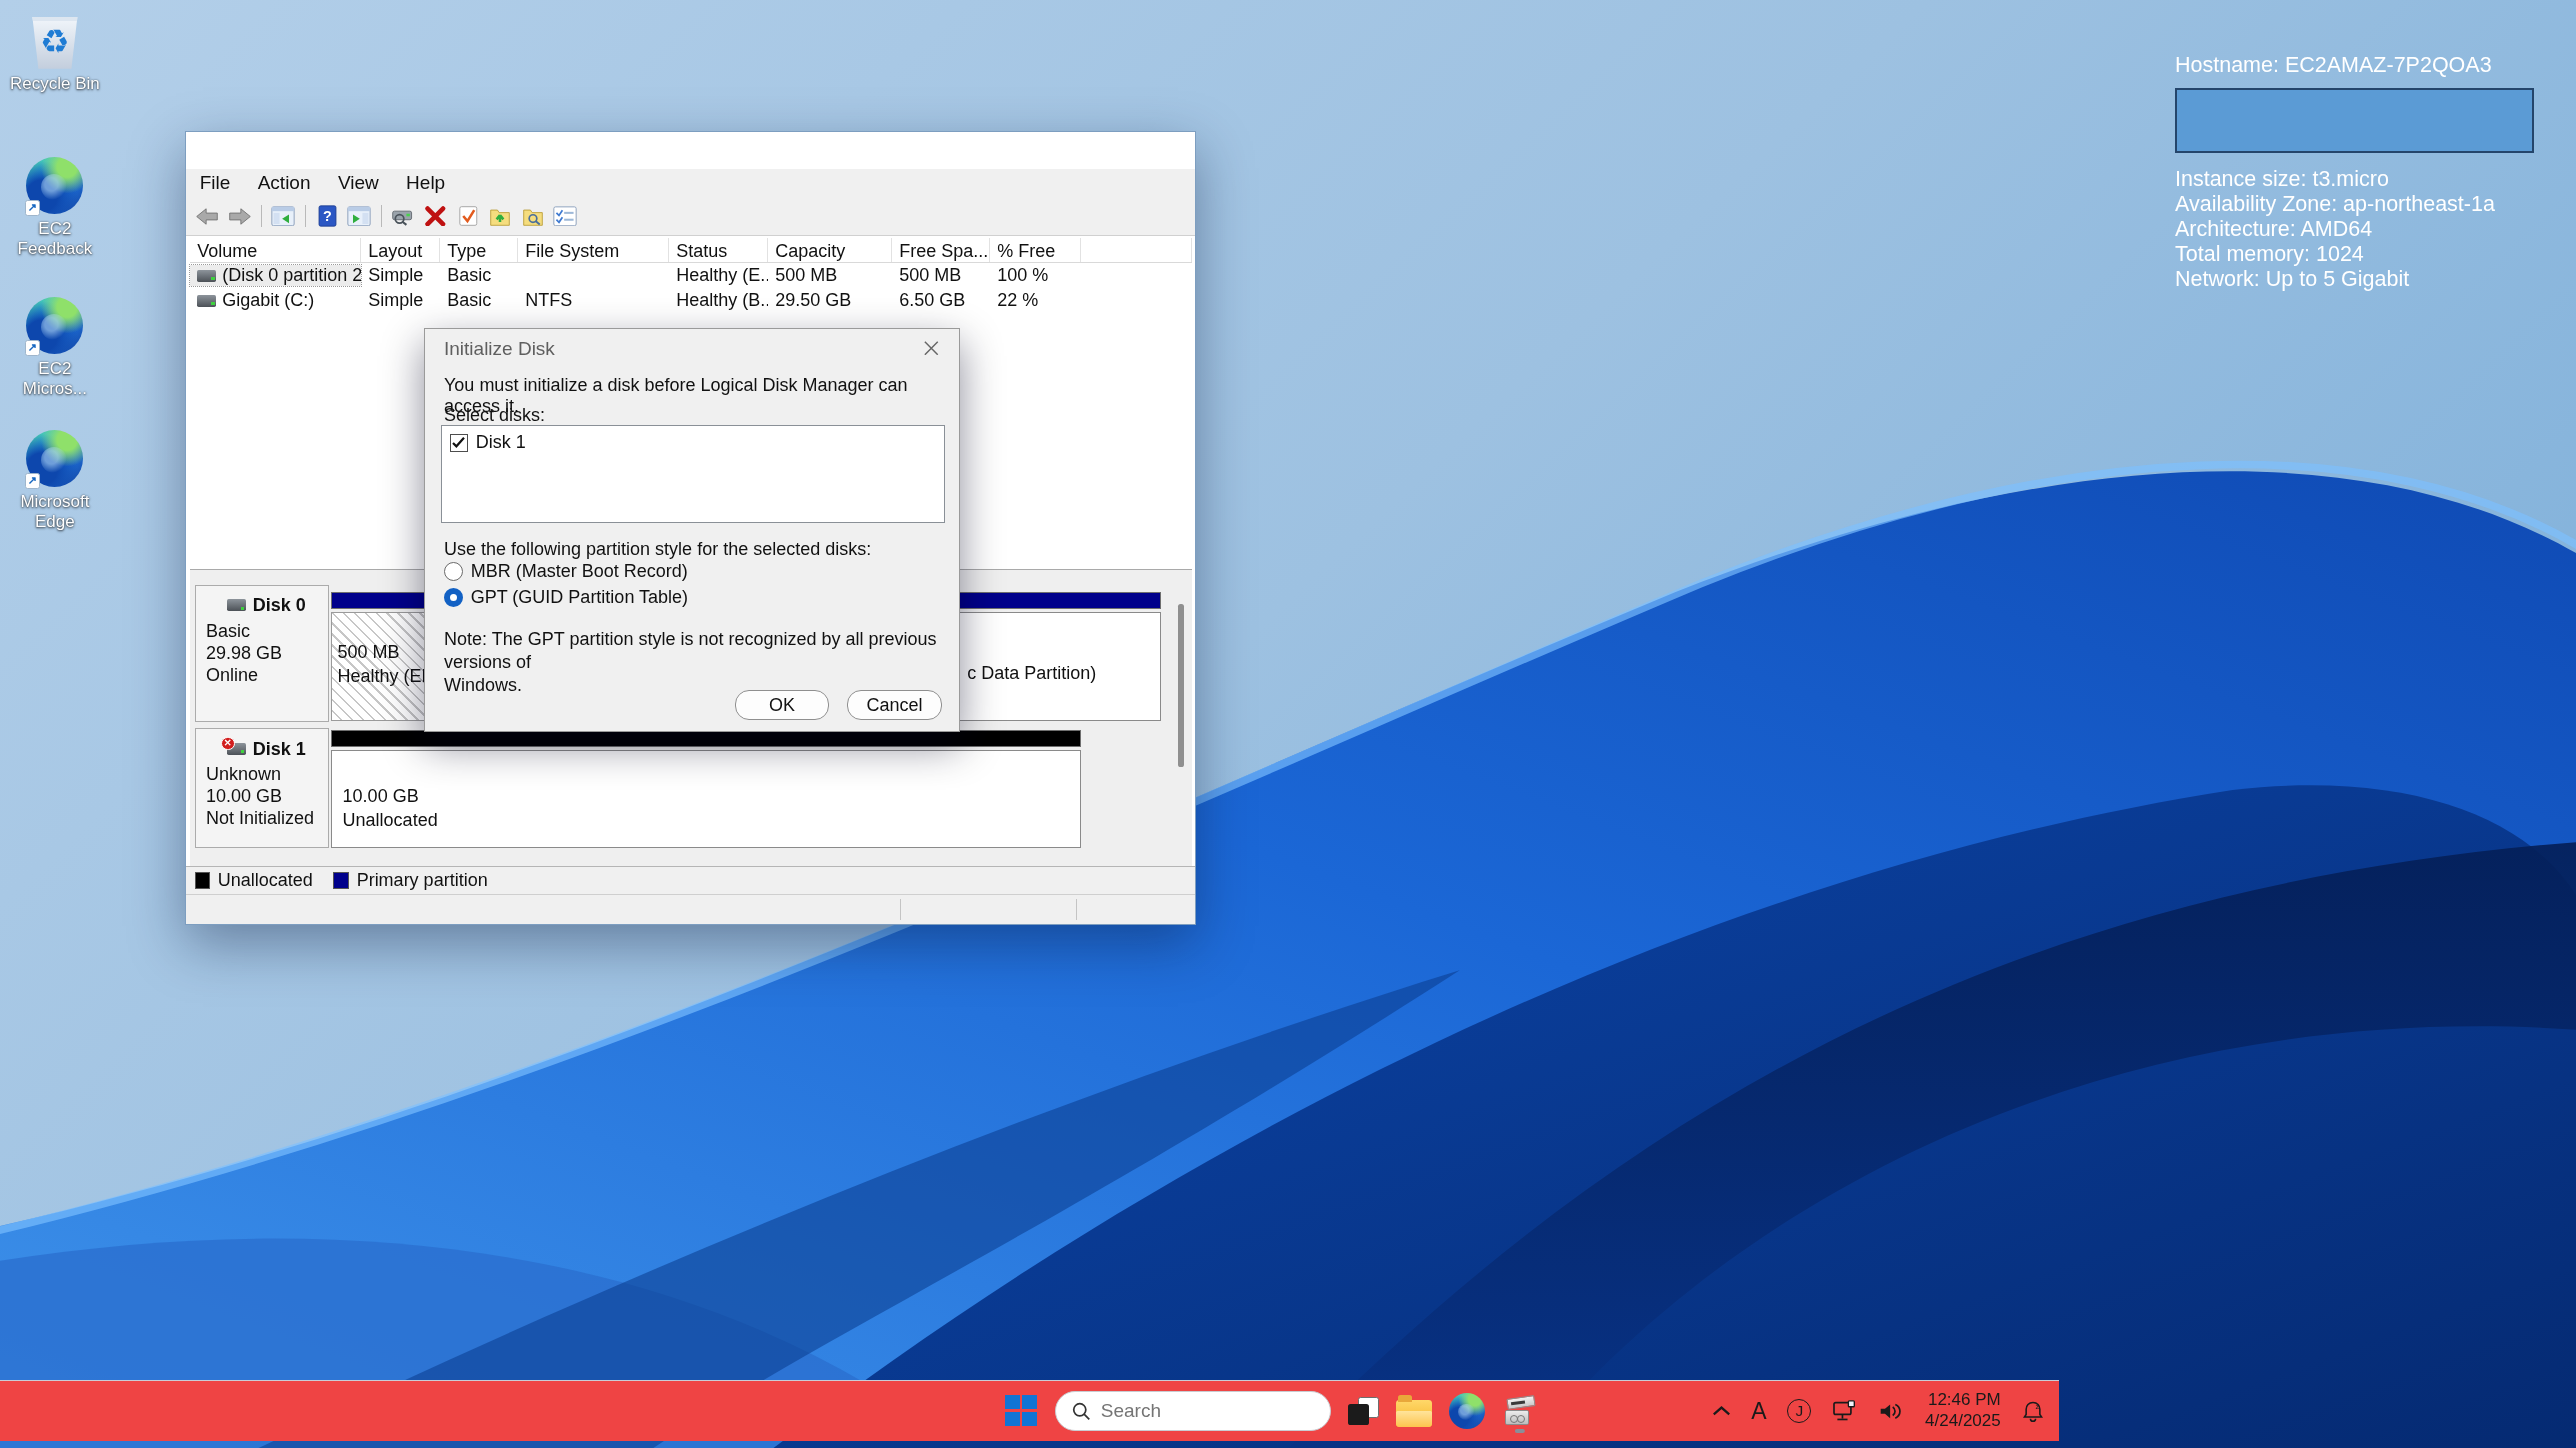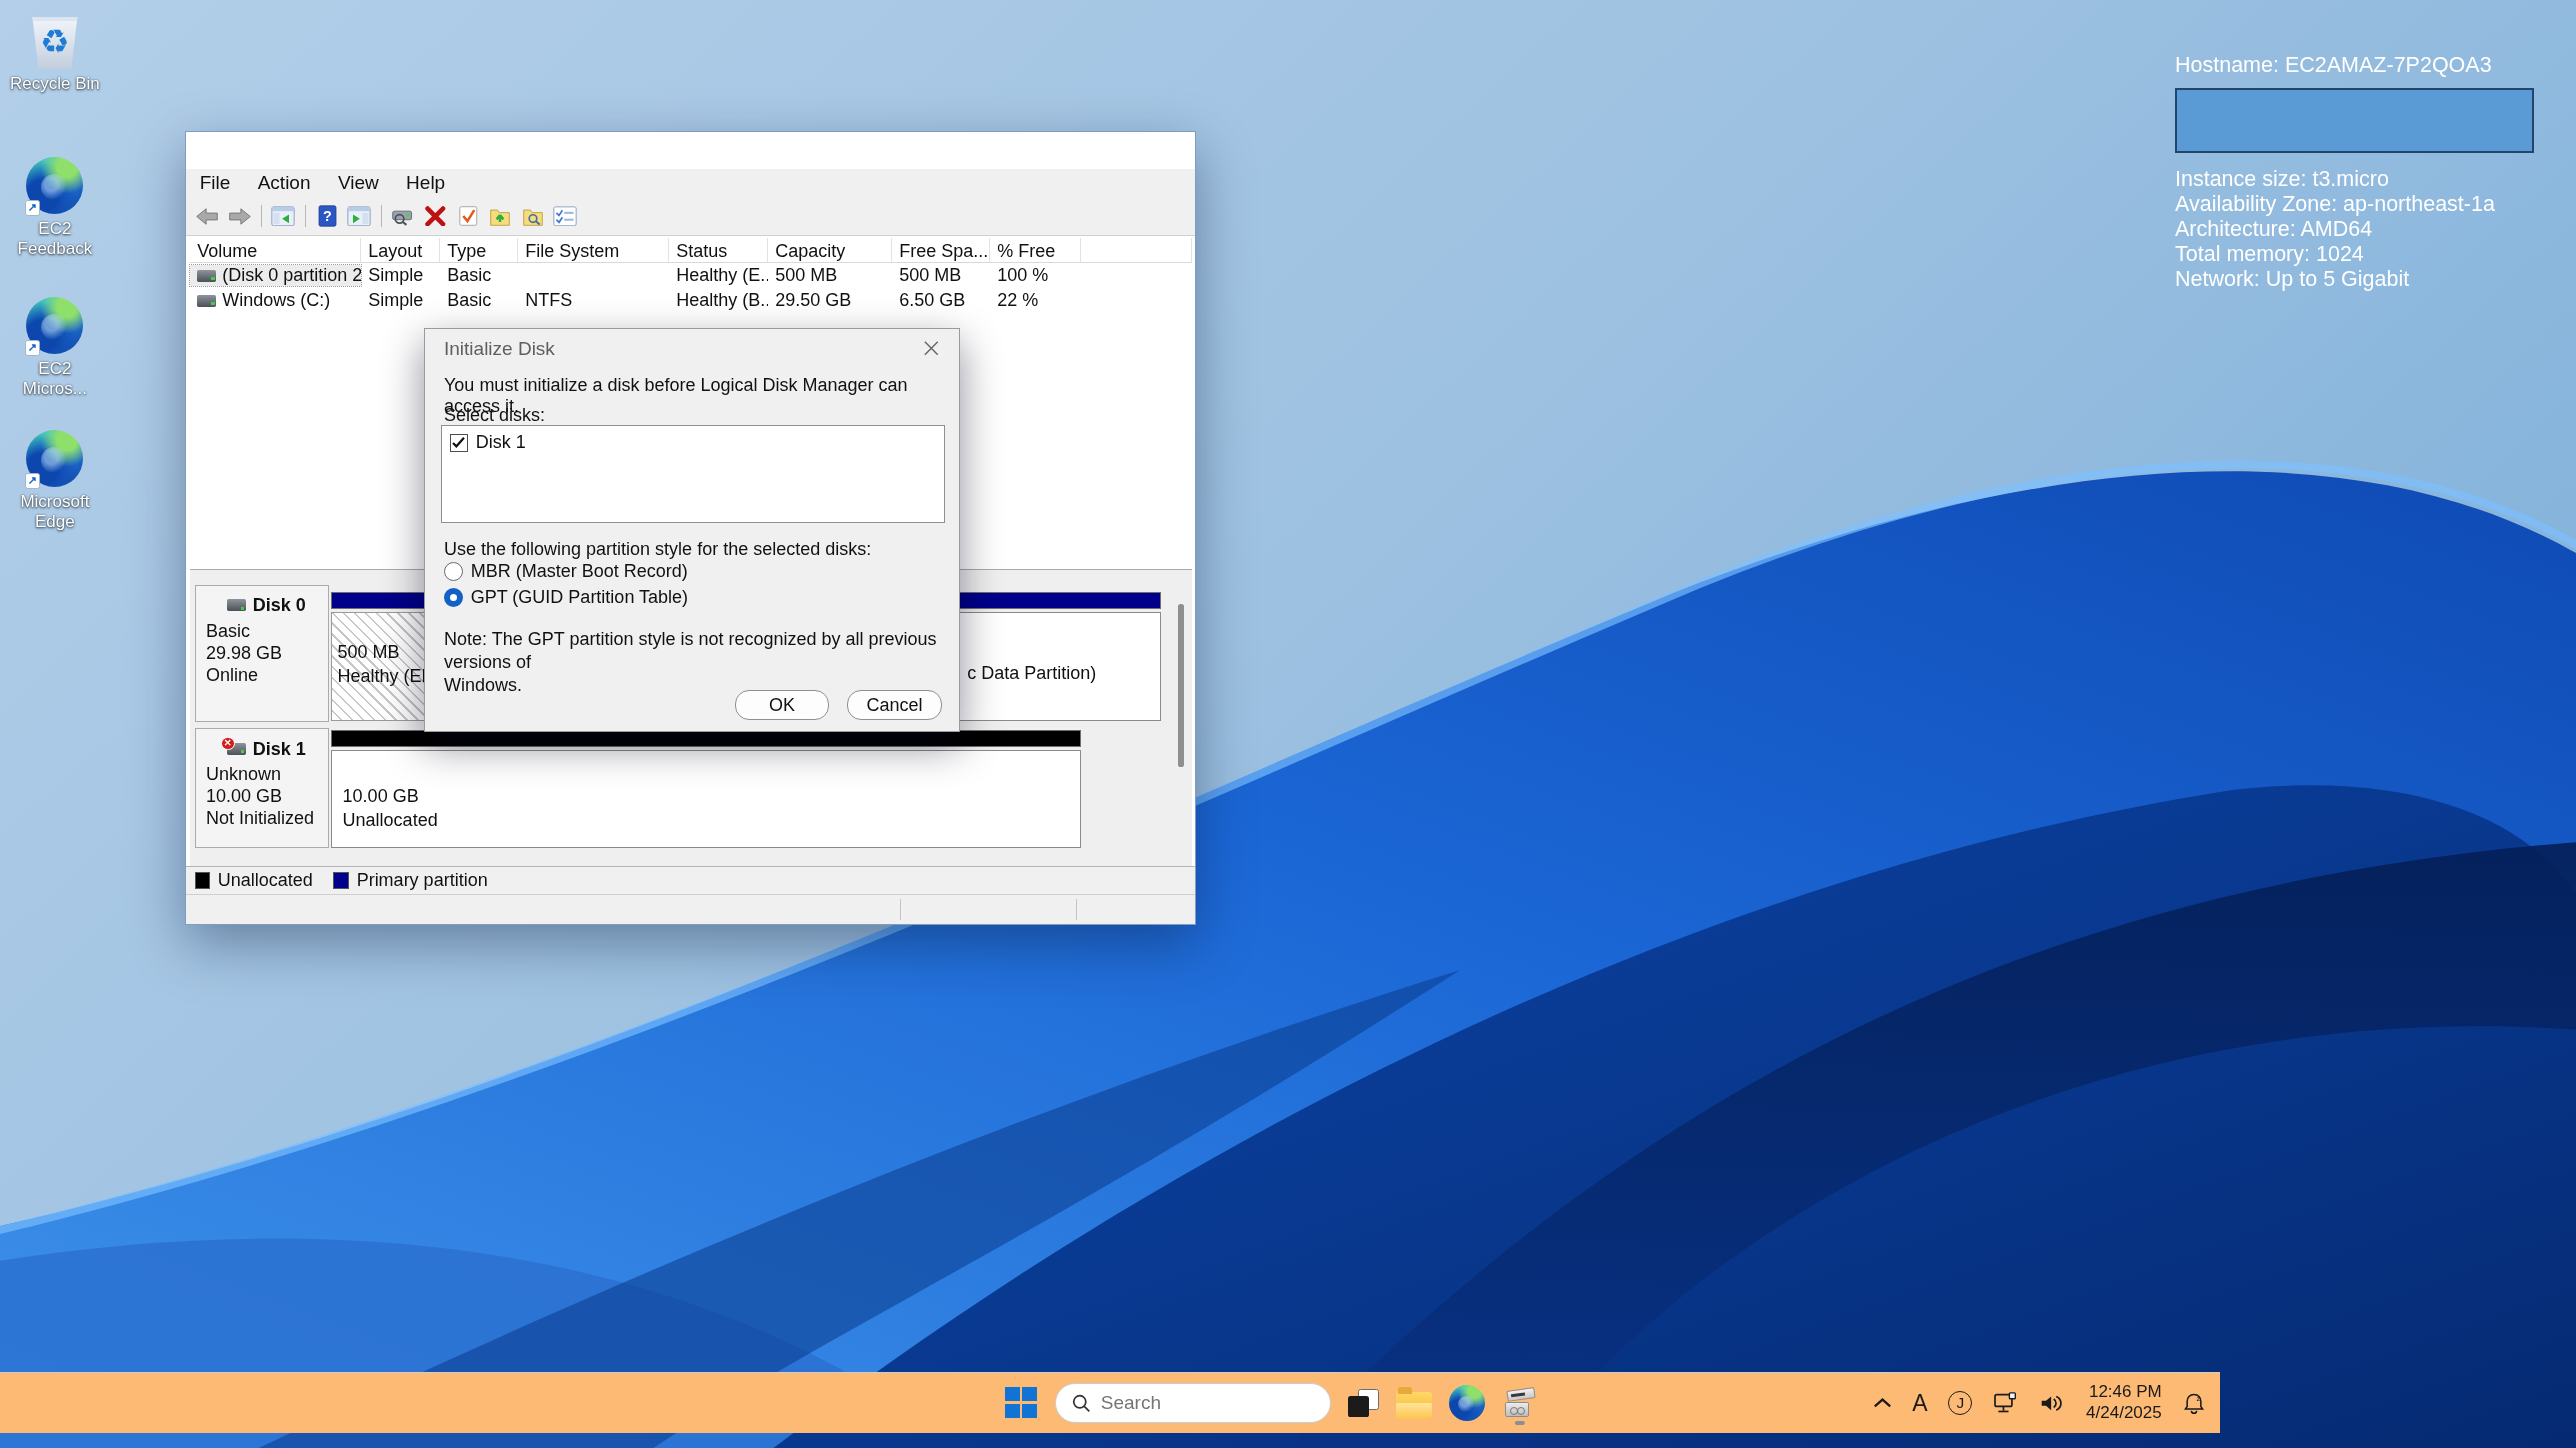--- a/index.html
+++ b/index.html
@@ -81,21 +81,21 @@
   .ckbox { width:18px; height:18px; background:#fff; border:1.7px solid #4d4d4d; display:flex; align-items:center; justify-content:center; }
   .stylelab { position:absolute; left:19px; top:210px; }
   .radiorow { position:absolute; left:19px; display:flex; align-items:center; gap:7.7px; }
   .radio { width:19px; height:19px; border-radius:50%; background:#fff; border:1.7px solid #6a6a6a; }
   .radio.on { border:6px solid #1261c4; }
   .note { position:absolute; left:19px; top:299px; line-height:23px; }
   .dbtn { position:absolute; top:361px; height:30px; background:#fdfdfd; border:0.9px solid #8f8f8f; border-radius:14px; font-size:18px; color:#111;
     display:flex; align-items:center; justify-content:center; }
 
   
-  .taskbar { position:absolute; left:0; bottom:16px; width:2220px; height:61px; background:#fdba74; border-top:0.9px solid #c9cdd6; }
+  .taskbar { position:absolute; left:0; bottom:8px; width:2059px; height:61px; background:#ef4444; border-top:0.9px solid #c9cdd6; }
   .tb-center { position:absolute; left:1005px; top:0; height:100%; display:flex; align-items:center; gap:17px; }
   .startlogo { width:33px; height:33px; display:grid; grid-template-columns:14.6px 14.6px; grid-template-rows:14.6px 14.6px; gap:2.6px; }
   .startlogo i { background:#1174d4; }
   .searchpill { width:276px; height:40px; background:#fff; border:0.9px solid #c9ccd1; border-radius:20.6px; display:flex; align-items:center; padding-left:15.5px; gap:10.3px; }
   .searchpill input { border:none; outline:none; font-size:19px; color:#555; width:189px; background:transparent; font-family:"Liberation Sans",sans-serif; }
   .taskview { position:relative; width:31px; height:27.5px; }
   .taskview .bk { position:absolute; right:0; top:0; width:20.6px; height:20.6px; background:#fff; border:1.7px solid #6d6d6d; border-radius:2.6px; }
   .taskview .fr { position:absolute; left:0; bottom:0; width:20.6px; height:20.6px; background:#1b1b1b; border-radius:2.6px; }
   .folder { position:relative; width:36px; height:27px; background:linear-gradient(180deg,#ffd869,#f5b32a); border-radius:3.4px; margin-top:5.2px; }
   .folder:before { content:""; position:absolute; left:1.7px; top:-5.2px; width:14.6px; height:6.9px; background:#e9a83a; border-radius:2.6px 2.6px 0 0; }
@@ -292,21 +292,21 @@
         <div></div>
         <div>Healthy (E...</div>
         <div>500 MB</div>
         <div>500 MB</div>
         <div>100 %</div>
         <div></div>
       </div>
       <div class="grid lrow">
         <div class="vcell">
             <span class="vicon"></span>
-            <span>Windows (C:)</span>
+            <span>Gigabit (C:)</span>
           </div>
         <div>Simple</div>
         <div>Basic</div>
         <div>NTFS</div>
         <div>Healthy (B...</div>
         <div>29.50 GB</div>
         <div>6.50 GB</div>
         <div>22 %</div>
         <div></div>
       </div>

